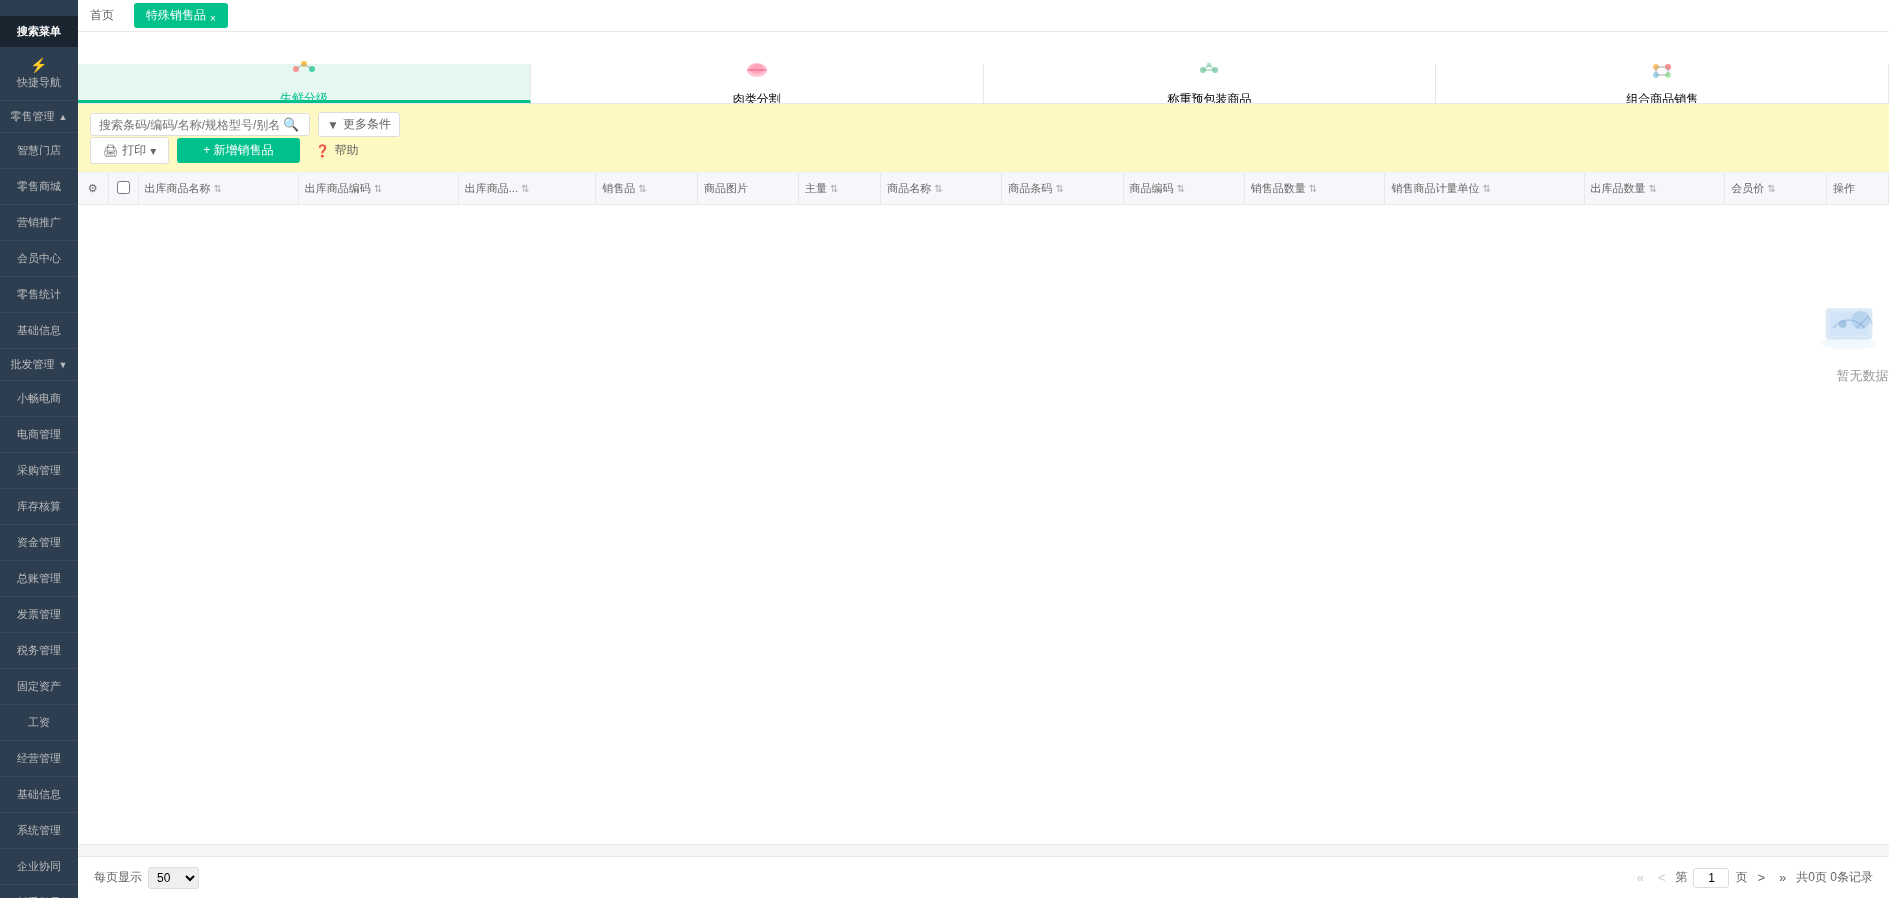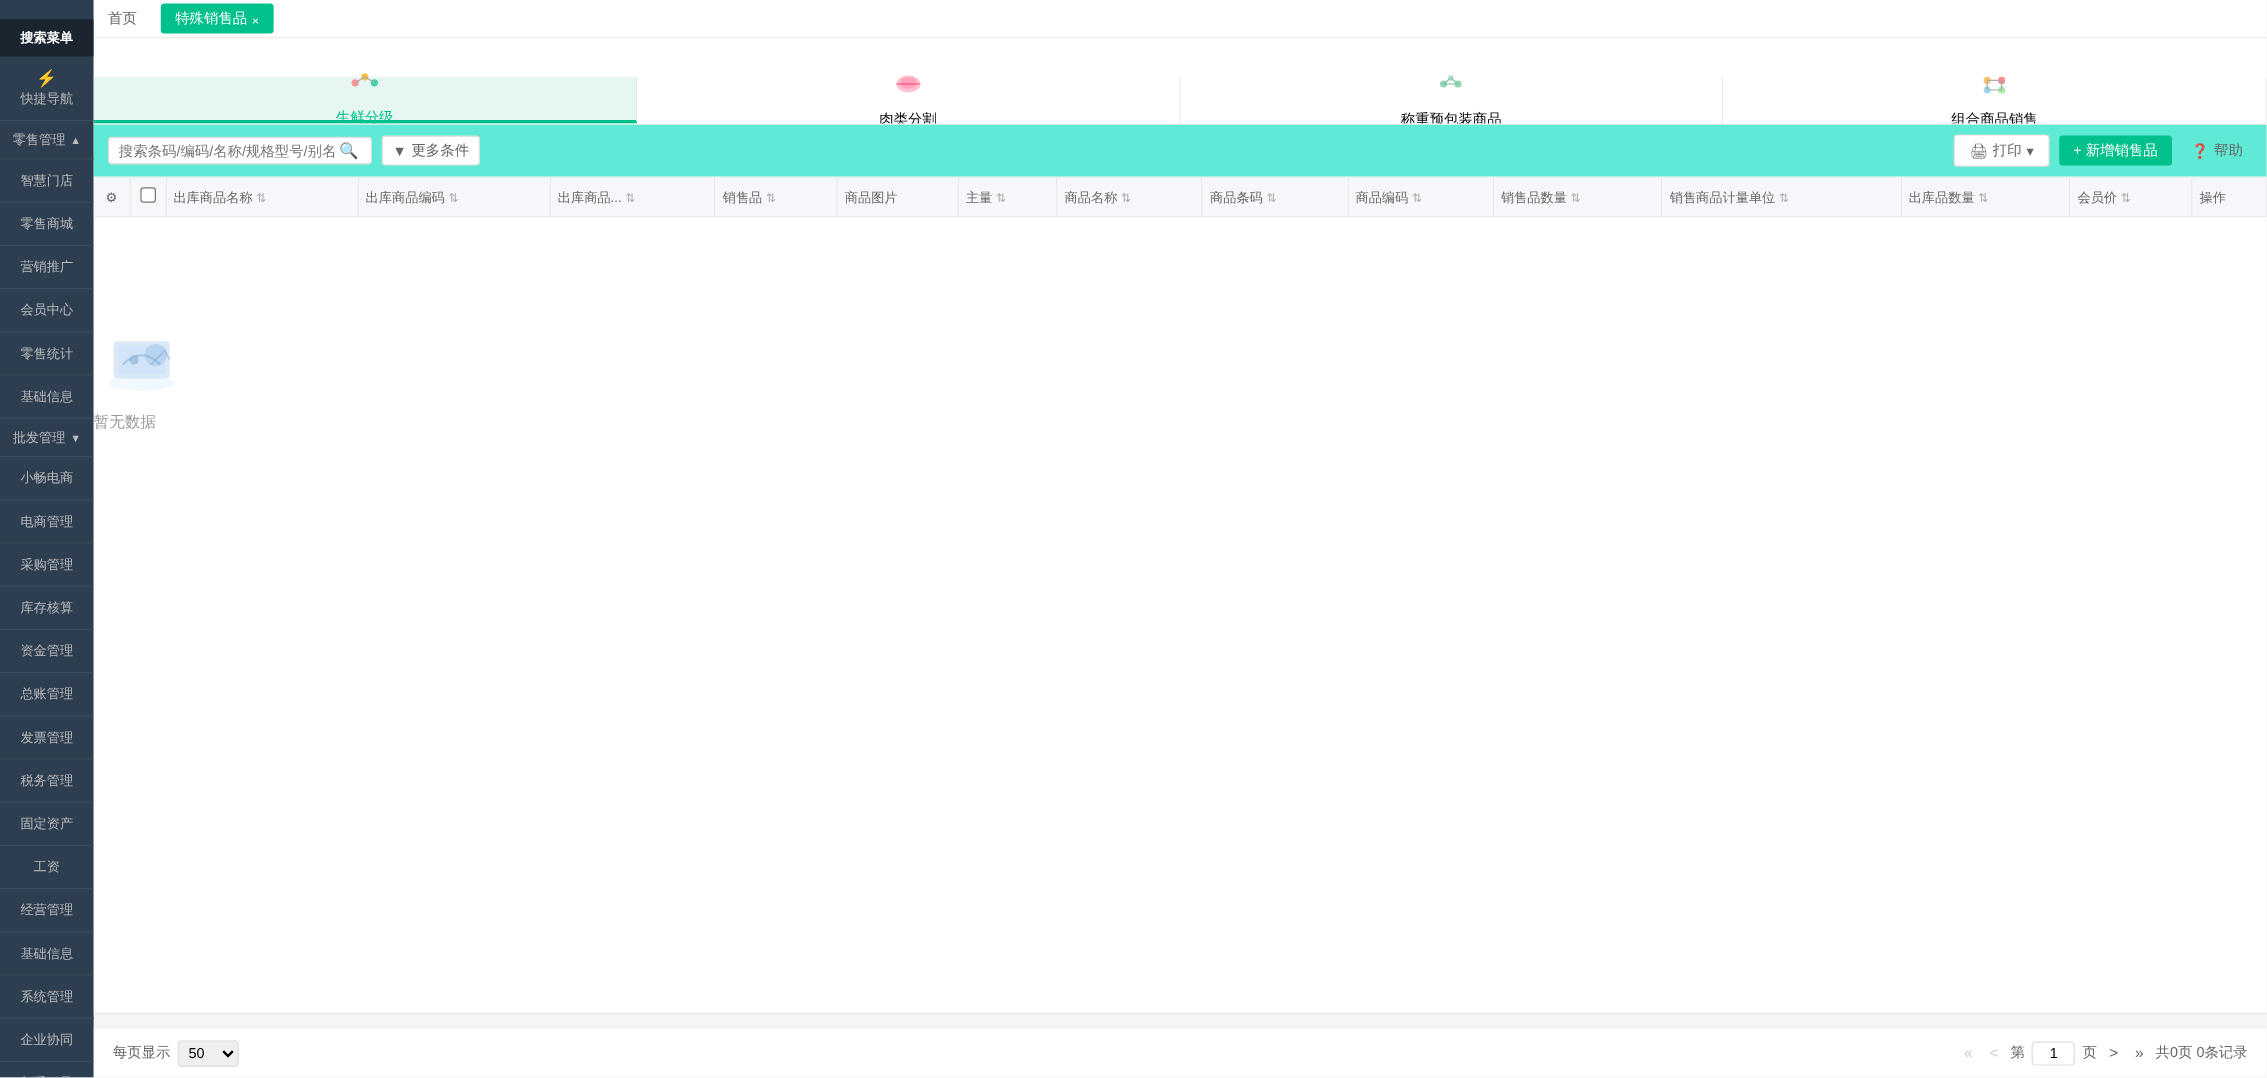--- a/index.html
+++ b/index.html
@@ -117,26 +117,26 @@
     .tab-card.active {
       background: #e6f7f2;
       border-bottom: 3px solid #00c08b;
     }
     .tab-card .tab-icon { font-size: 22px; }
     .tab-card .tab-label { font-size: 12px; color: #000000; font-weight: 500; }
     .tab-card.active .tab-label { color: #00c08b; }
 
     
     .toolbar {
-      background: #5eead4;
+      background: #fef9c3;
       padding: 8px 12px;
       display: flex;
-      align-items: center;
       justify-content: space-between;
       border-bottom: 1px solid #f0f0f0;
+      flex-direction: column;
     }
     .toolbar-left {
       display: flex;
       align-items: center;
       gap: 8px;
     }
     .search-box {
       display: flex;
       align-items: center;
       border: 1px solid #ddd;
@@ -184,21 +184,21 @@
       border-radius: 3px;
       background: #fff;
     }
     .add-btn {
       display: flex;
       align-items: center;
       gap: 4px;
       cursor: pointer;
       color: #fff;
       font-size: 12px;
-      padding: 4px 12px;
+      padding: 4px 26px;
       border-radius: 3px;
       background: #00c08b;
       border: none;
     }
     .help-btn {
       display: flex;
       align-items: center;
       gap: 4px;
       cursor: pointer;
       color: #666;
@@ -231,21 +231,21 @@
       font-size: 11px;
     }
     thead th .sort-icon { color: #aaa; font-size: 10px; }
     .th-checkbox { width: 30px; text-align: center; }
     .th-settings { width: 30px; text-align: center; }
 
     
     .empty-state {
       display: flex;
       flex-direction: column;
-      align-items: flex-start;
+      align-items: flex-end;
       justify-content: center;
       padding: 80px 0;
     }
     .empty-icon {
       width: 80px;
       height: 70px;
       margin-bottom: 12px;
     }
     .empty-text { color: #999; font-size: 13px; }
 

